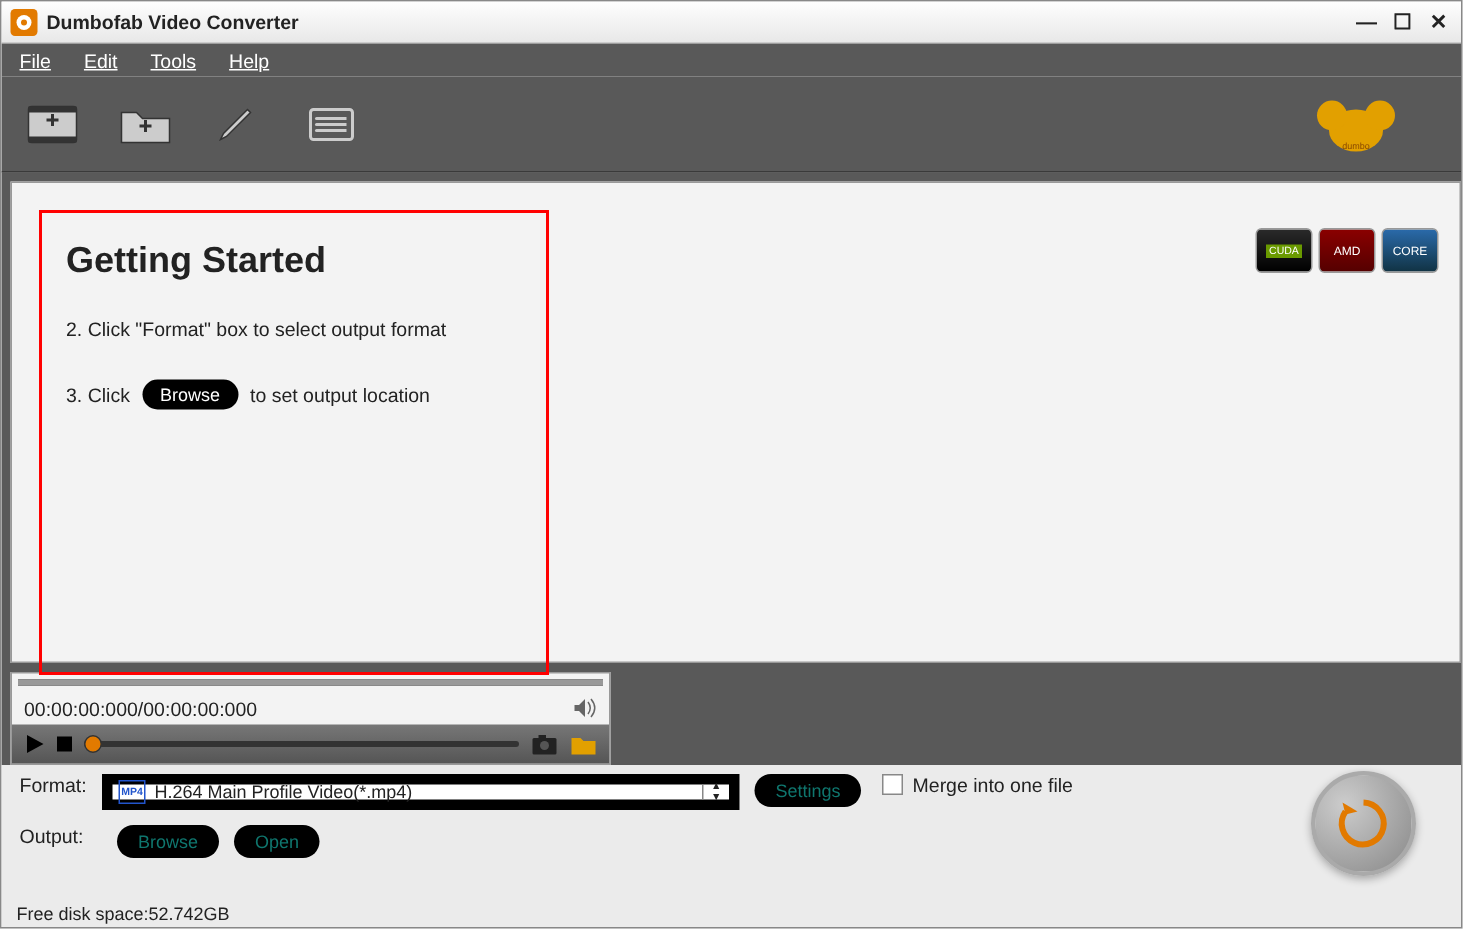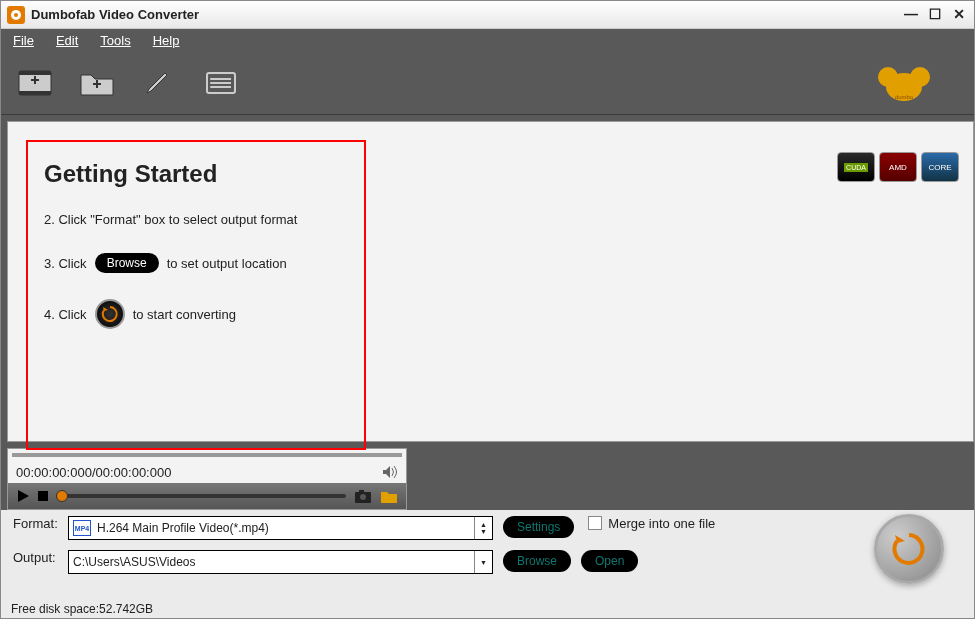--- a/index.html
+++ b/index.html
@@ -37,21 +37,21 @@
 .vol-ico { width: 16px; height: 14px; }
 .player { height: 26px; background: linear-gradient(#777,#555); display: flex; align-items: center; padding: 0 8px; gap: 8px; }
 .play-btn { width: 14px; height: 14px; cursor: pointer; }
 .stop-btn { width: 10px; height: 10px; background: #000; cursor: pointer; }
 .seek { flex: 1; height: 4px; background: #333; border-radius: 2px; position: relative; }
 .seek .dot { position: absolute; left: 0; top: -4px; width: 12px; height: 12px; background: #e27a00; border-radius: 50%; border: 1px solid #333; }
 .snap-ico, .fold-ico { width: 18px; height: 16px; cursor: pointer; }
 .bottom { height: 110px; background: #ebebeb; padding: 6px 12px 0 12px; position: relative; }
 .row { display: flex; align-items: flex-start; font-size: 13px; color: #222; margin-bottom: 10px; }
 .row .lbl { width: 55px; }
-.combo { flex: 0 0 425px; height: 24px; border: 1px solid #000000; background: #fff; display: flex; align-items: center; padding: 0 4px; font-size: 12px; position: relative; }
+.combo { flex: 0 0 425px; height: 24px; border: 7px solid #000000; background: #fff; display: flex; align-items: center; padding: 0 4px; font-size: 12px; position: relative; }
 .combo .fmt-ico { width: 18px; height: 16px; margin-right: 6px; border: 1px solid #25c; display:flex;align-items:center;justify-content:center;font-size:7px;color:#25c;font-weight:bold; }
 .combo .drop { position: absolute; right: 0; top: 0; width: 18px; height: 100%; border-left: 1px solid #888; display: flex; flex-direction:column; align-items: center; justify-content: center; font-size: 7px; line-height:7px; cursor: pointer; }
 .pill { background: #000; color: #0f766e; border-radius: 12px; padding: 4px 14px; font-size: 12px; margin-left: 10px; cursor: pointer; }
 .chk { width: 14px; height: 14px; border: 1px solid #888; background: #fff; margin-left: 14px; margin-right: 6px; cursor: pointer; }
 .convert-btn { position: absolute; right: 30px; top: 4px; width: 70px; height: 70px; border-radius: 50%; background: radial-gradient(circle at 30% 30%, #ccc, #888); border: 3px solid #aaa; display: flex; align-items: center; justify-content: center; cursor: pointer; box-shadow: 0 2px 6px rgba(0,0,0,.3); }
 .convert-btn svg { width: 36px; height: 36px; }
 .diskspace { position: absolute; bottom: 4px; left: 10px; font-size: 12px; color: #222; }
 </style>
 </head>
 <body>
@@ -125,30 +125,20 @@
     <div class="gs-box">
       <h2>Getting Started</h2>
       <div class="gs-row">
         <span>2. Click "Format" box to select output format</span>
       </div>
       <div class="gs-row">
         <span>3. Click</span>
         <span class="browse-pill">Browse</span>
         <span>to set output location</span>
       </div>
-      <div class="gs-row">
-        <span>4. Click</span>
-        <span class="convert-ico">
-            <svg width="18" height="18" viewBox="0 0 18 18">
-              <path d="M9 2 a7 7 0 1 1 -6 3" fill="none" stroke="#e27a00" stroke-width="2"></path>
-              <path d="M2 2 l1 4 l4 -1 z" fill="#e27a00"></path>
-            </svg>
-          </span>
-        <span>to start converting</span>
-      </div>
     </div>
     <div class="gpubadges">
       <div class="gpubadge gpu-nv">
           <span class="lbl">CUDA</span>
         </div>
       <div class="gpubadge gpu-amd">
           <span>AMD</span>
         </div>
       <div class="gpubadge gpu-intel">
           <span>CORE</span>
@@ -193,24 +183,20 @@
       <span class="fmt-ico">MP4</span>
       <span>H.264 Main Profile Video(*.mp4)</span>
       <span class="drop">▲<br>▼</span>
     </div>
     <span class="pill">Settings</span>
     <span class="chk"></span>
     <span>Merge into one file</span>
   </div>
   <div class="row">
     <span class="lbl">Output:</span>
-    <div class="combo">
-      <span>C:\Users\ASUS\Videos</span>
-      <span class="drop">▼</span>
-    </div>
     <span class="pill">Browse</span>
     <span class="pill">Open</span>
   </div>
   <div class="convert-btn">
     <svg viewBox="0 0 36 36">
         <path d="M18 4 a14 14 0 1 1 -12 6" fill="none" stroke="#e27a00" stroke-width="4"></path>
         <path d="M4 4 l2 8 l8 -2 z" fill="#e27a00"></path>
       </svg>
   </div>
   <div class="diskspace">Free disk space:52.742GB</div>

